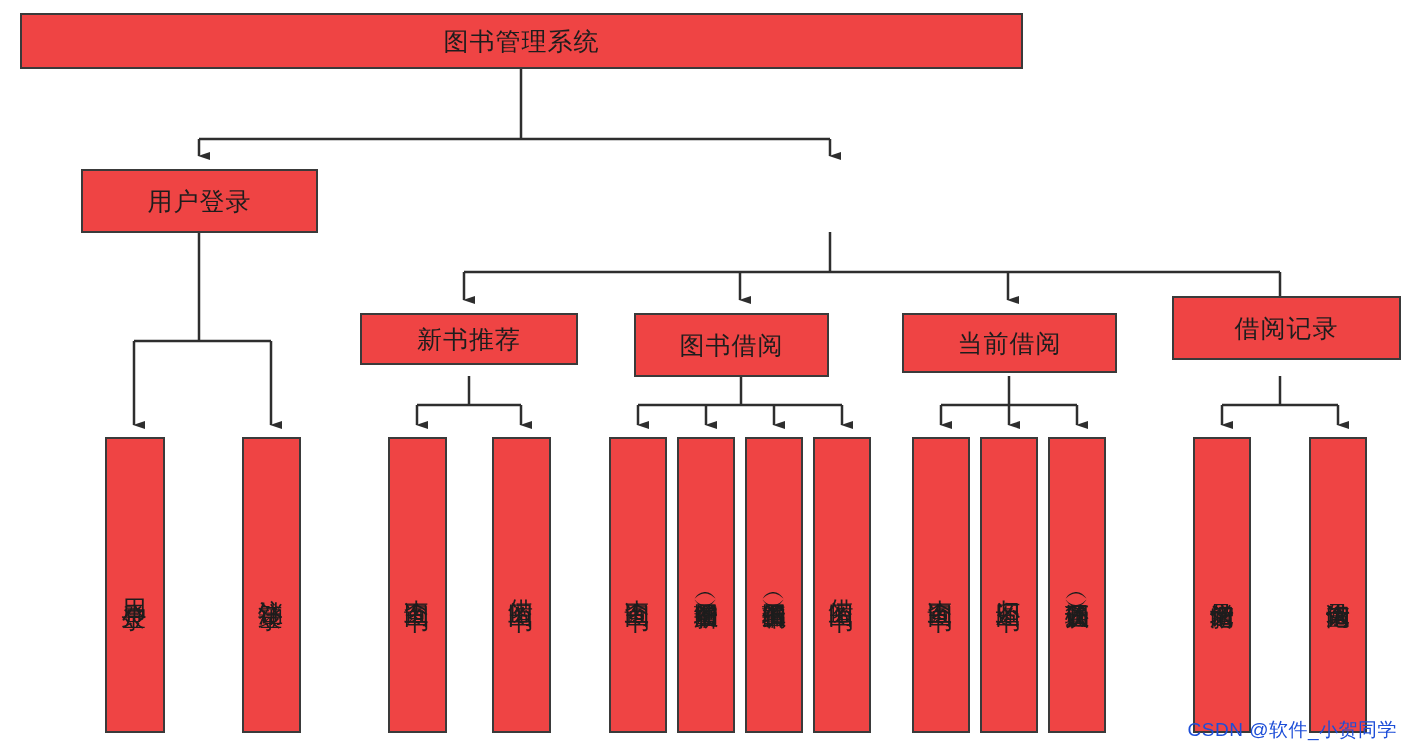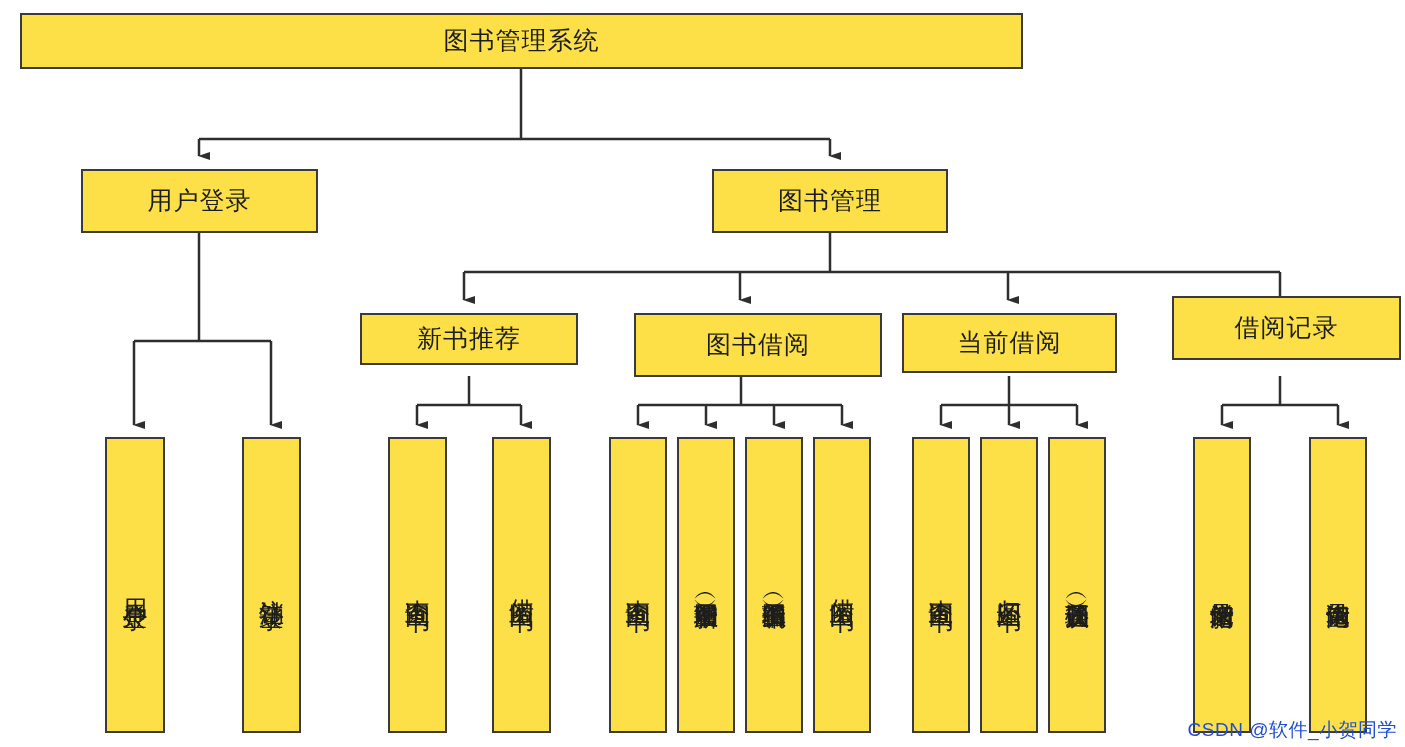--- a/index.html
+++ b/index.html
@@ -21,27 +21,26 @@
     position: absolute;
     left: 0;
     top: 0;
     width: 1405px;
     height: 747px;
     pointer-events: none;
   }
   .node {
     position: absolute;
     box-sizing: border-box;
-    background: #fde047;
+    background: #ef4444;
     border: 2.5px solid #3a3a3a;
     display: flex;
     align-items: center;
     justify-content: center;
     color: #1d1d1d;
-    font-family: Liberation Serif, serif;
   }
   .node.h {
     font-size: 25px;
     letter-spacing: 1px;
     line-height: 1.2;
   }
   .node.v {
     writing-mode: vertical-rl;
     text-orientation: upright;
     font-size: 25px;
@@ -127,28 +126,25 @@
     </g>
   </svg>
 
   <div class="node h" style="left:20px; top:13px; width:1003px; height:56px;">
     <span>图书管理系统</span>
   </div>
 
   <div class="node h" style="left:81px; top:169px; width:237px; height:64px;">
     <span>用户登录</span>
   </div>
-  <div class="node h" style="left:712px; top:169px; width:236px; height:64px;">
-    <span>图书管理</span>
-  </div>
 
   <div class="node h" style="left:360px; top:313px; width:218px; height:52px;">
     <span>新书推荐</span>
   </div>
-  <div class="node h" style="left:634px; top:313px; width:248px; height:64px;">
+  <div class="node h" style="left:634px; top:313px; width:195px; height:64px;">
     <span>图书借阅</span>
   </div>
   <div class="node h" style="left:902px; top:313px; width:215px; height:60px;">
     <span>当前借阅</span>
   </div>
   <div class="node h" style="left:1172px; top:296px; width:229px; height:64px;">
     <span>借阅记录</span>
   </div>
 
   <div class="node v" style="left:105px; top:437px; width:60px; height:296px;">

